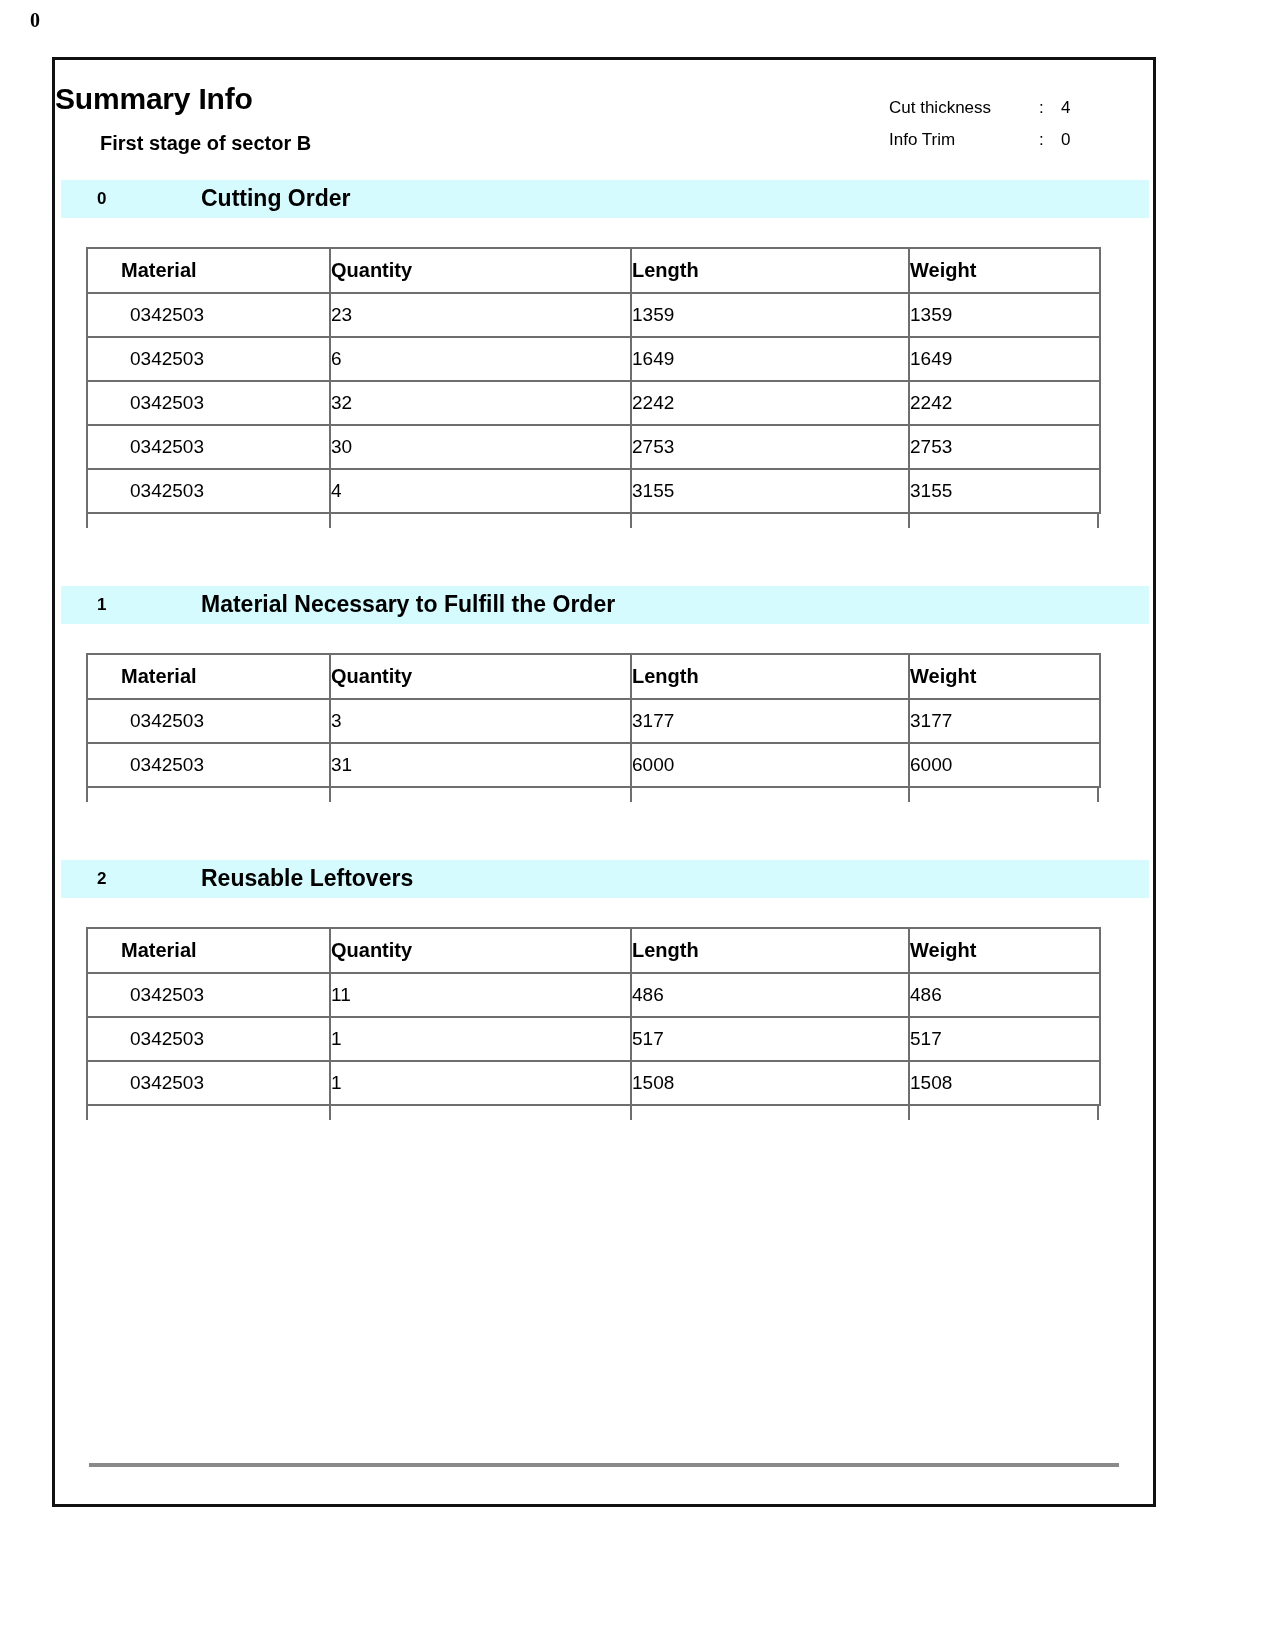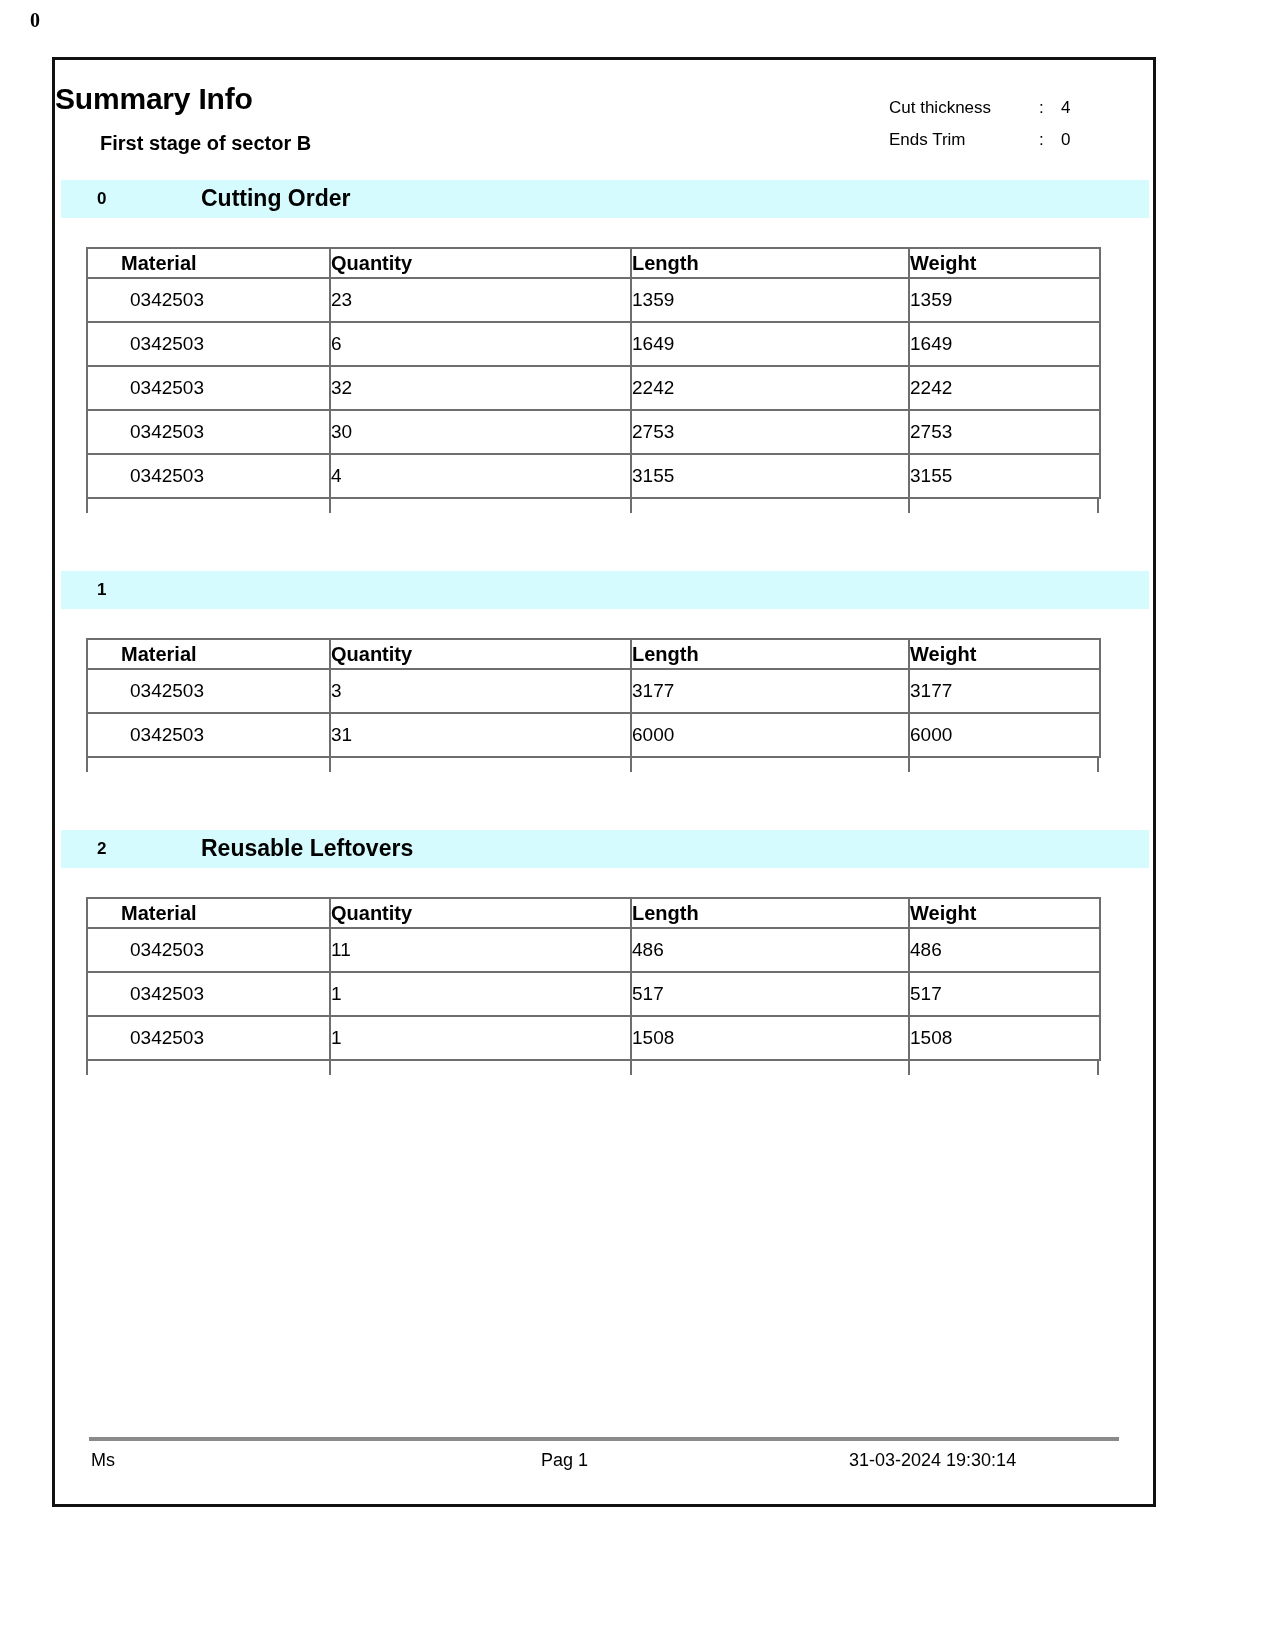--- a/index.html
+++ b/index.html
@@ -150,21 +150,21 @@
     text-align: left;
     padding: 0;
     box-sizing: border-box;
   }
   table.data th:last-child, table.data td:last-child {
     border-right: 2px solid #6e6e6e;
   }
   table.data th {
     font-weight: bold;
     font-size: 20px;
-    height: 30px;
+    height: 45px;
   }
   table.data th.th-mat { text-align: left; padding-left: 33px; }
   table.data td.td-mat { text-align: left; padding-left: 42px; }
   table.data tr.row-alt td { border-top-color: #1b1b1b; }
 
   
   .rule-stub {
     position: absolute;
     width: 2px;
     background: #6e6e6e;
@@ -206,21 +206,21 @@
     <div class="doc-title">Summary Info</div>
     <div class="subtitle">First stage of sector B</div>
 
     <div class="params">
       <div class="param-row">
         <span class="param-label">Cut thickness</span>
         <span class="param-colon">:</span>
         <span class="param-value">4</span>
       </div>
       <div class="param-row">
-        <span class="param-label">Ends Trim</span>
+        <span class="param-label">Info Trim</span>
         <span class="param-colon">:</span>
         <span class="param-value">0</span>
       </div>
     </div>
   </div>
 
   <div class="section-band">
     <span class="band-index">0</span>
     <span class="band-title">Cutting Order</span>
   </div>
@@ -278,20 +278,21 @@
     <div class="rule-stub" style="left:243px"></div>
     <div class="rule-stub" style="left:544px"></div>
     <div class="rule-stub" style="left:822px"></div>
     <div class="rule-stub" style="left:1011px"></div>
   </div>
 
   <div class="spacer-md"></div>
 
   <div class="section-band">
     <span class="band-index">1</span>
+    <span class="band-title">Material Necessary to Fulfill the Order</span>
   </div>
 
   <div class="table-wrap">
     <table class="data">
       <colgroup>
           <col class="c-mat">
           <col class="c-qty">
           <col class="c-len">
           <col class="c-wgt">
         </colgroup>
@@ -371,20 +372,15 @@
     </table>
     <div class="rule-stub" style="left:0px"></div>
     <div class="rule-stub" style="left:243px"></div>
     <div class="rule-stub" style="left:544px"></div>
     <div class="rule-stub" style="left:822px"></div>
     <div class="rule-stub" style="left:1011px"></div>
   </div>
 
   <div class="doc-footer">
     <div class="footer-rule"></div>
-    <div class="footer-row">
-      <span class="f-left">Ms</span>
-      <span class="f-mid">Pag 1</span>
-      <span class="f-right">31-03-2024 19:30:14</span>
-    </div>
   </div>
 
 </div>
 
 </body></html>

